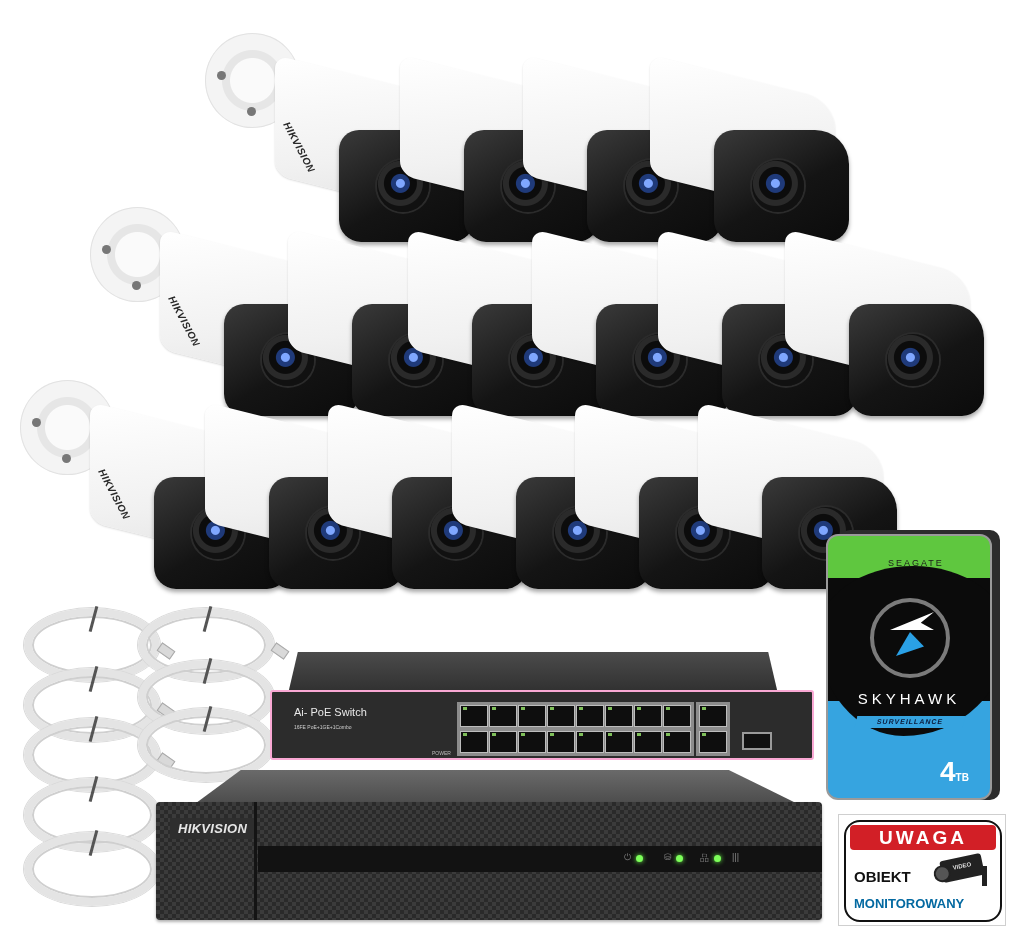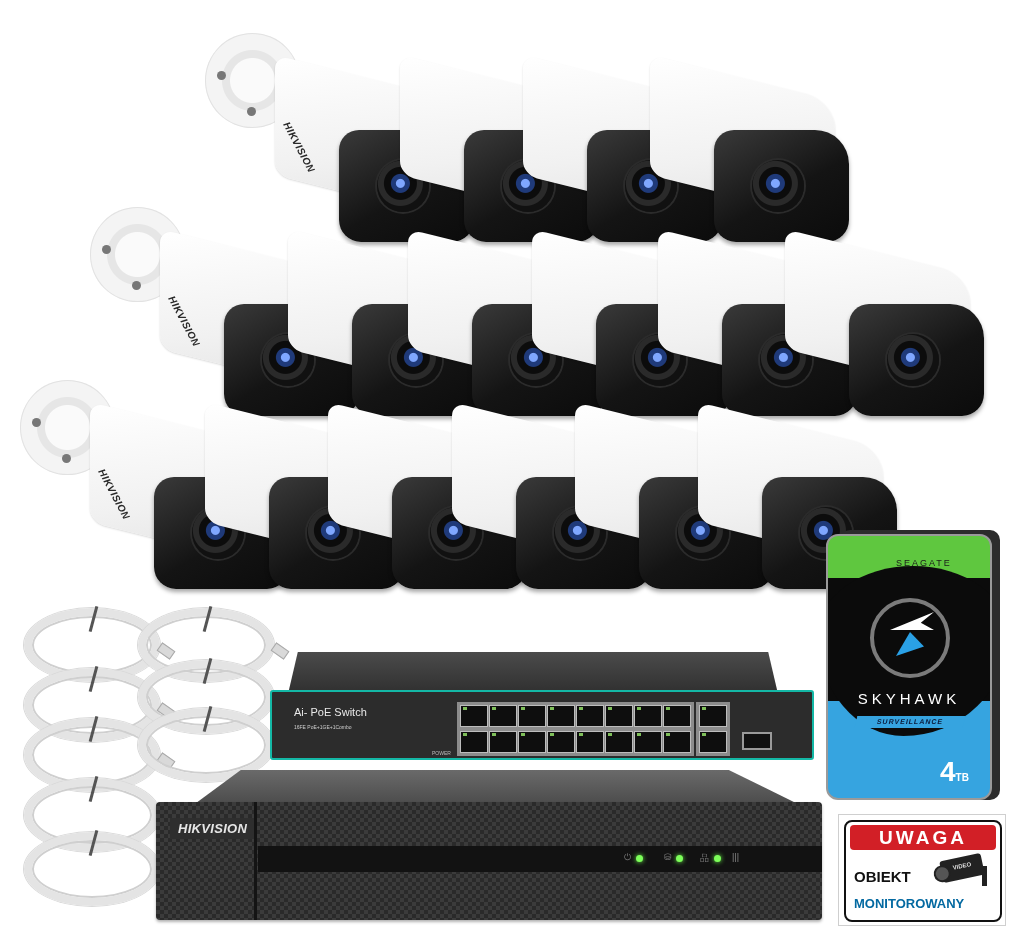--- a/index.html
+++ b/index.html
@@ -25,21 +25,21 @@
   
   .cable{position:absolute;width:120px;height:58px;border-radius:50%;border:8px solid #e4e4e4;
     box-shadow:0 0 0 2px #cfcfcf inset,0 0 0 1px #d8d8d8;}
   .cable::after{content:"";position:absolute;right:-22px;top:30px;width:14px;height:8px;background:#d9d9d9;border:1px solid #aaa;transform:rotate(35deg);}
   .cable-tie{position:absolute;left:50%;top:-10px;width:3px;height:26px;background:#555;transform:rotate(15deg);}
 
   
   .switch{position:absolute;left:270px;top:652px;width:540px;height:106px;}
   .switch-top{position:absolute;left:18px;top:0;width:490px;height:42px;background:linear-gradient(#4b4b4b,#2f2f2f);
     clip-path:polygon(2% 0,98% 0,100% 100%,0 100%);}
-  .switch-front{position:absolute;left:0;top:38px;width:540px;height:66px;background:#2c2c2c;border:2px solid #14b8a6;border-radius:3px;}
+  .switch-front{position:absolute;left:0;top:38px;width:540px;height:66px;background:#2c2c2c;border:2px solid #f9a8d4;border-radius:3px;}
   .switch-title{position:absolute;left:22px;top:14px;color:#e8e8e8;font-size:11px;}
   .switch-sub{position:absolute;left:22px;top:32px;color:#cfcfcf;font-size:5px;}
   .switch-power{position:absolute;left:160px;top:58px;color:#bbb;font-size:5px;}
   .ports{position:absolute;left:185px;top:10px;display:grid;grid-template-columns:repeat(8,28px);grid-template-rows:22px 22px;gap:4px 1px;
     background:#8c8c8c;padding:3px;}
   .port{background:#0e0e0e;border:1px solid #bdbdbd;position:relative;}
   .port::before{content:"";position:absolute;left:2px;top:1px;width:4px;height:3px;background:#7fbf5a;}
   .gig{position:absolute;left:424px;top:10px;display:grid;grid-template-rows:22px 22px;gap:4px;background:#8c8c8c;padding:3px;width:28px;}
   .sfp{position:absolute;left:470px;top:40px;width:26px;height:14px;background:#111;border:2px solid #9a9a9a;}
 
@@ -57,32 +57,32 @@
   .nvr-band{position:absolute;left:102px;top:44px;width:564px;height:26px;background:#121212;}
   .led{position:absolute;top:9px;width:7px;height:7px;border-radius:50%;background:#7dff5a;box-shadow:0 0 5px #6cff4a;}
   .led-icon{position:absolute;top:6px;font-size:9px;color:#777;}
 
   
   .hdd{position:absolute;left:826px;top:530px;width:176px;height:272px;}
   .hdd-back{position:absolute;left:14px;top:0;width:160px;height:270px;background:#2c2c2c;border-radius:10px;}
   .hdd-label{position:absolute;left:0;top:4px;width:162px;height:262px;border-radius:12px;overflow:hidden;border:2px solid #9a9a9a;
     background:linear-gradient(180deg,#5fc73f 0 16%,#0b0b0b 16% 63%,#36a4e0 63% 100%);}
   .hdd-black{position:absolute;left:-10px;top:30px;width:190px;height:170px;background:#0b0b0b;border-radius:50% 50% 55% 45%/40% 40% 60% 60%;}
-  .hdd-seagate{position:absolute;left:68px;top:22px;font-size:9px;letter-spacing:2px;color:#1a1a1a;}
+  .hdd-seagate{position:absolute;left:60px;top:22px;font-size:9px;letter-spacing:2px;color:#1a1a1a;}
   .hdd-hawk{position:absolute;left:42px;top:62px;width:72px;height:72px;border-radius:50%;border:4px solid #7b7b7b;}
   .hdd-hawk::before{content:"";position:absolute;left:16px;top:10px;width:44px;height:18px;background:#fff;clip-path:polygon(0 100%,100% 0,70% 60%,100% 100%);}
   .hdd-hawk::after{content:"";position:absolute;left:22px;top:30px;width:28px;height:24px;background:#2aa1e6;clip-path:polygon(0 100%,50% 0,100% 60%);}
   .hdd-sky{position:absolute;left:0;width:162px;top:154px;text-align:center;color:#fff;font-size:15px;letter-spacing:4px;}
   .hdd-surv{position:absolute;left:28px;top:180px;width:108px;height:12px;background:#36a4e0;color:#0b1b3a;font-size:7px;font-weight:bold;letter-spacing:1px;text-align:center;line-height:12px;transform:skewX(-12deg);}
   .hdd-cap{position:absolute;left:112px;top:220px;color:#fff;font-weight:bold;font-size:28px;}
   .hdd-cap small{font-size:10px;}
 
   
   .sign{position:absolute;left:838px;top:814px;width:166px;height:110px;background:#fff;border:1px solid #cfcfcf;}
-  .sign-inner{position:absolute;left:5px;top:5px;width:154px;height:98px;border:2px solid #111;border-radius:8px;}
+  .sign-inner{position:absolute;left:5px;top:5px;width:154px;height:98px;border:2px solid #111;border-radius:16px;}
   .sign-head{position:absolute;left:4px;top:3px;width:146px;height:25px;background:#d21f26;border-radius:4px;color:#fff;
     font-weight:bold;font-size:19px;text-align:center;line-height:25px;letter-spacing:3px;}
   .sign-l1{position:absolute;left:8px;top:46px;font-weight:bold;font-size:15px;color:#111;}
   .sign-l2{position:absolute;left:8px;top:74px;font-weight:bold;font-size:13px;color:#0369a1;}
   .sign-cam{position:absolute;left:95px;top:35px;width:42px;height:22px;background:#222;border-radius:3px;transform:rotate(-12deg);}
   .sign-cam span{position:absolute;left:12px;top:6px;font-size:6px;color:#ddd;font-weight:bold;}
   .sign-cam::before{content:"";position:absolute;left:-8px;top:4px;width:13px;height:13px;border-radius:50%;background:#555;border:2px solid #222;}
   .sign-arm{position:absolute;left:136px;top:44px;width:5px;height:20px;background:#222;}
 </style>
 </head>

